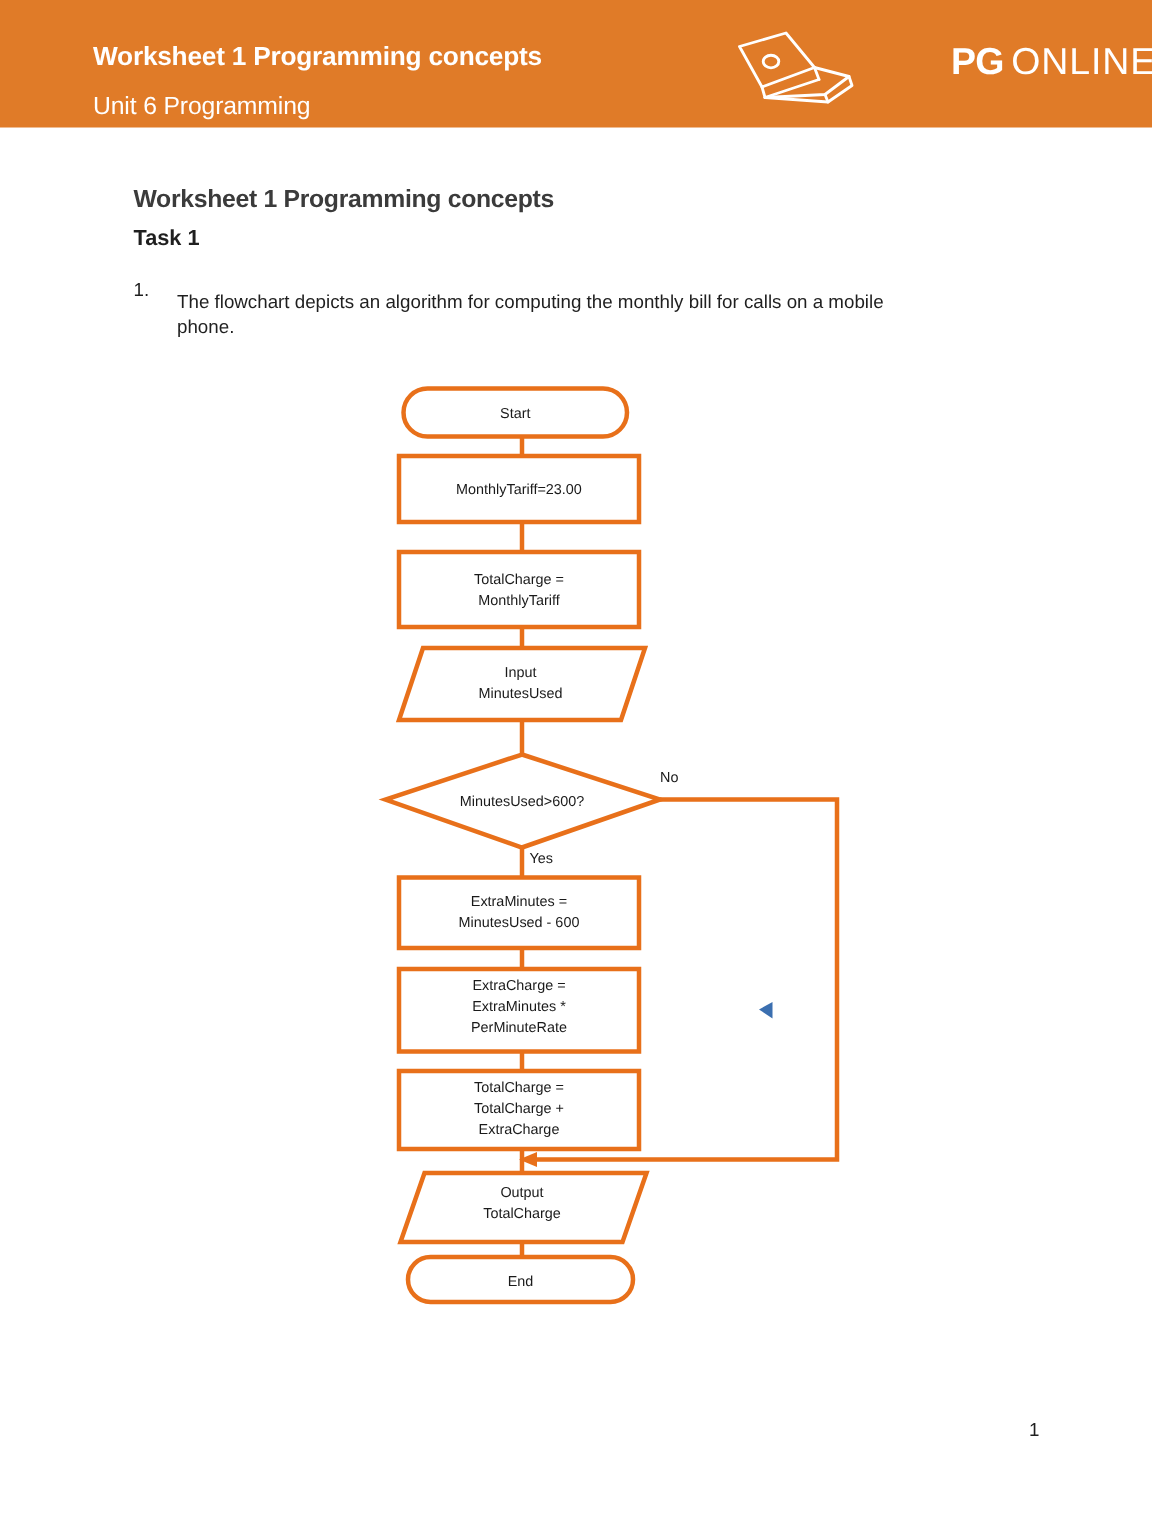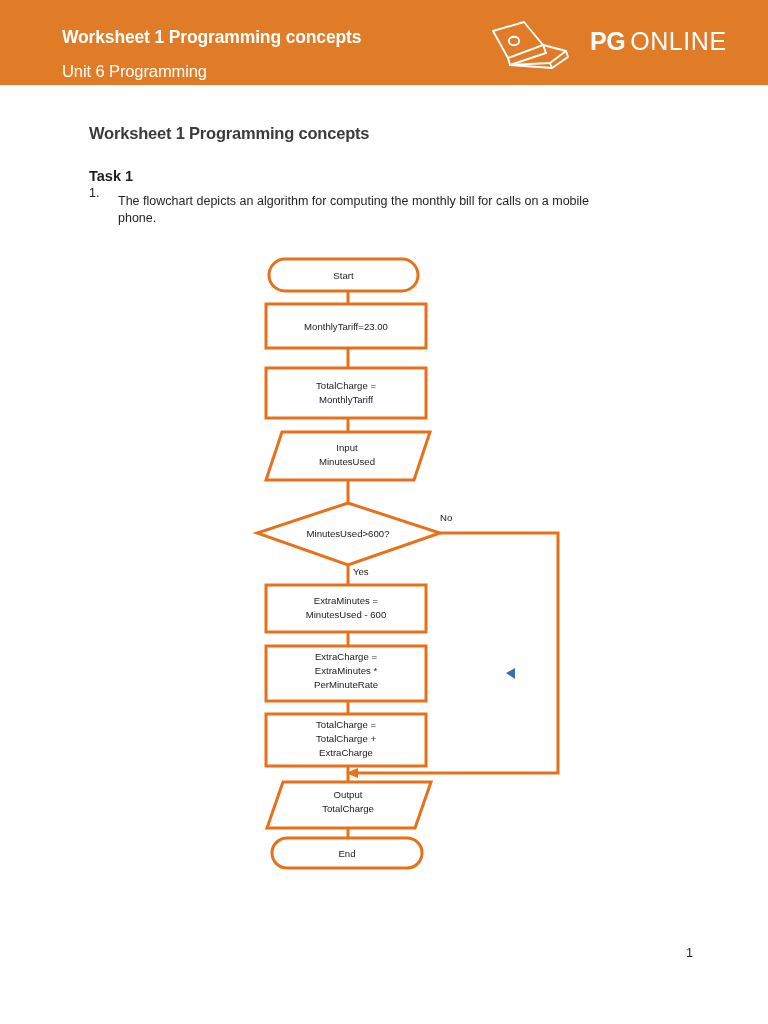--- a/index.html
+++ b/index.html
@@ -63,20 +63,21 @@
     position: absolute;
     left: 104px;
     top: 10px;
     white-space: nowrap;
   }
   .logo-pg {
     color: #ffffff;
     font-size: 25px;
     font-weight: bold;
     letter-spacing: -0.5px;
+    margin-left: 44px;
   }
   .logo-online {
     color: #ffffff;
     font-size: 25px;
     font-weight: normal;
     letter-spacing: 0.6px;
     margin-left: 5px;
   }
 
   
@@ -85,21 +86,21 @@
     left: 89px;
     top: 124px;
     font-size: 16.5px;
     font-weight: bold;
     color: #3b3b3b;
     letter-spacing: -0.2px;
   }
   .task-heading {
     position: absolute;
     left: 89px;
-    top: 168px;
+    top: 151px;
     font-size: 14.5px;
     font-weight: bold;
     color: #1f1f1f;
   }
   .q-number {
     position: absolute;
     left: 89px;
     top: 186px;
     font-size: 12.5px;
     color: #1f1f1f;

